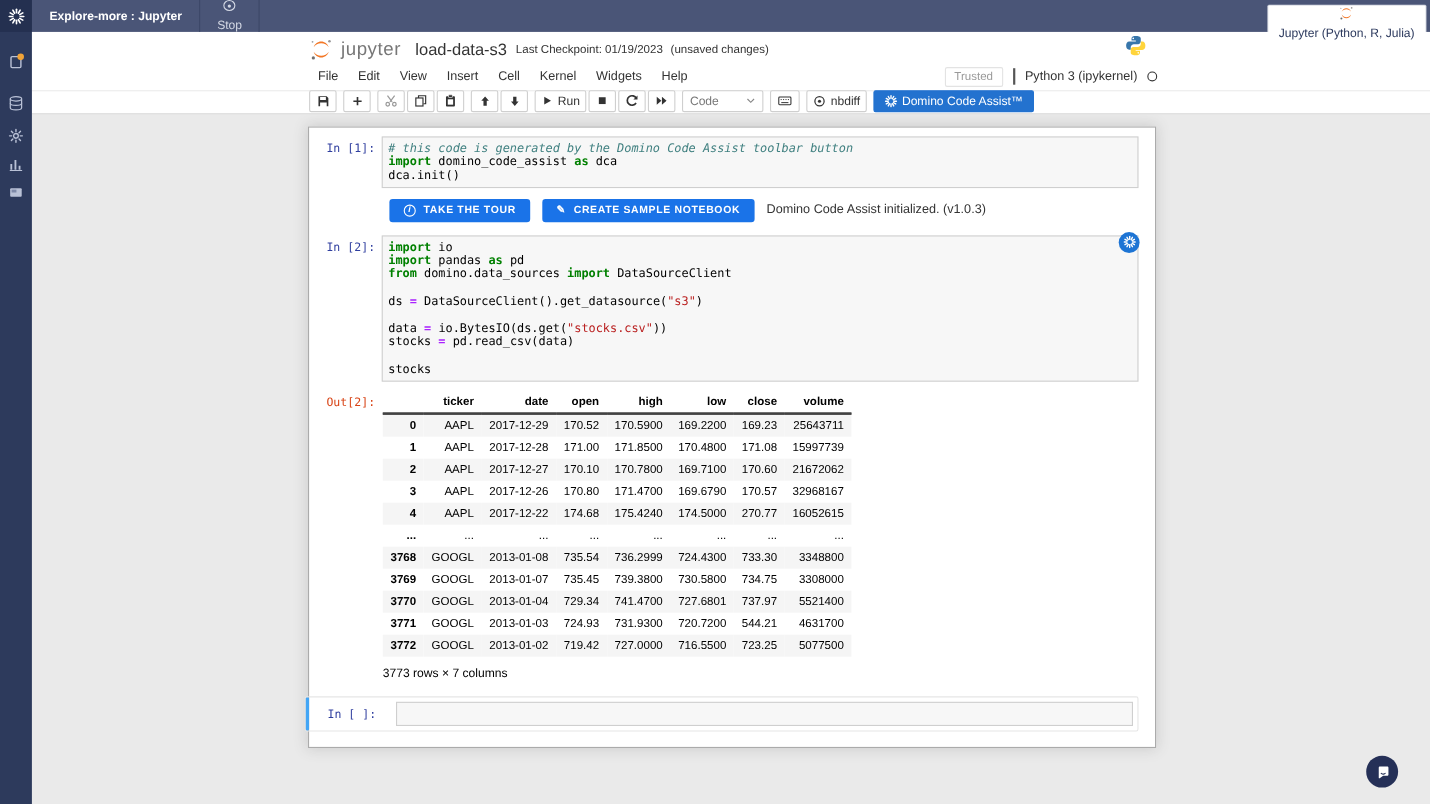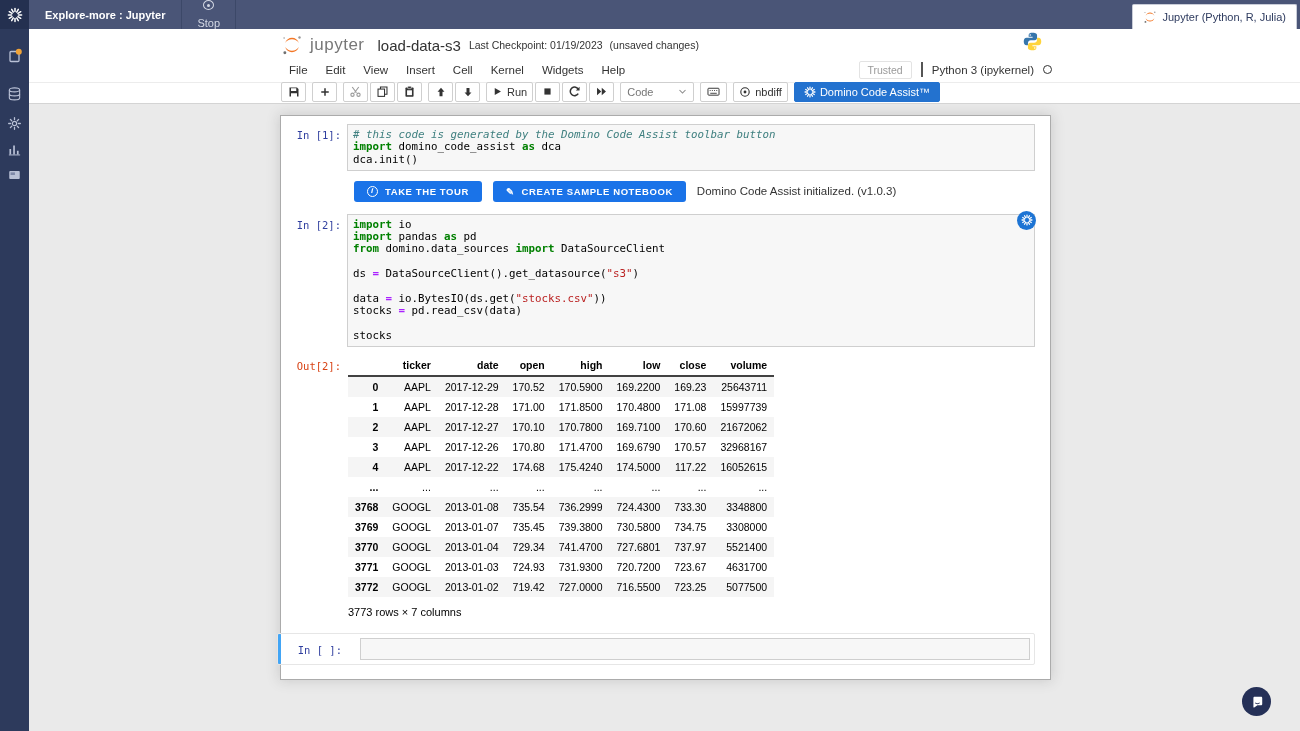--- a/index.html
+++ b/index.html
@@ -15,21 +15,21 @@
   .side-icon { width:17px; height:16px; display:flex; align-items:center; justify-content:center; }
   .mb23{margin-bottom:23px}.mb13{margin-bottom:13px}.mb10{margin-bottom:10px}
 
   
   #topbar { position:absolute; left:29px; top:0; right:0; height:29px; background:#4a5577; display:flex; align-items:stretch; z-index:20; }
   .tb-tab { display:flex; align-items:center; padding:0 16px; color:#fff; font-size:11px; font-weight:bold; border-right:1px solid #3c4868; }
   .tb-stop { display:flex; align-items:center; gap:7px; padding:0 15px; color:#d3d8e4; font-size:11px; border-right:1px solid #3c4868; cursor:pointer;flex-direction:column; }
   .rec { width:11px; height:11px; border:1.5px solid #d3d8e4; border-radius:50%; position:relative; }
   .rec:after { content:""; position:absolute; left:2.5px; top:2.5px; width:3px; height:3px; border-radius:50%; background:#d3d8e4; }
   .tb-spacer { flex:1; }
-  .ws-tab { align-self:flex-end; height:25px; margin-right:3px; background:#fff; border:1px solid #c9cdd8; border-bottom:none; border-radius:2px 2px 0 0; display:flex; align-items:center; gap:6px; padding:0 10px; font-size:11px; color:#2d3a5e; }
+  .ws-tab { align-self:flex-end; height:25px; margin-right:3px; background:#fff; border:1px solid #c9cdd8; border-bottom:none; border-radius:2px 2px 0 0; display:flex; align-items:center; gap:6px; padding:0 10px; font-size:11px; color:#2d3a5e;flex-direction:column; }
 
   
   #jheader { position:absolute; left:29px; top:29px; right:0; height:75px; background:#fff; border-bottom:1px solid #d4d4d4; z-index:10; }
   #title-row { position:absolute; left:252px; top:4px; height:24px; display:flex; align-items:center; }
   #logo-word { font-size:17px; color:#777; margin-left:7px; letter-spacing:.5px; }
   #nb-title { font-size:15px; color:#333; margin-left:13px; }
   #checkpoint { font-size:10.5px; color:#333; margin-left:8px; }
   #unsaved { font-size:10.5px; color:#333; margin-left:7px; }
   #py-logo { position:absolute; left:993px; top:2px; }
   #hr1 { position:absolute; left:0; right:0; top:53px; height:1px; background:#ececec; }
@@ -493,21 +493,21 @@
               <td>170.57</td>
               <td>32968167</td>
             </tr>
             <tr>
               <th>4</th>
               <td>AAPL</td>
               <td>2017-12-22</td>
               <td>174.68</td>
               <td>175.4240</td>
               <td>174.5000</td>
-              <td>117.22</td>
+              <td>270.77</td>
               <td>16052615</td>
             </tr>
             <tr>
               <th>...</th>
               <td>...</td>
               <td>...</td>
               <td>...</td>
               <td>...</td>
               <td>...</td>
               <td>...</td>
@@ -543,21 +543,21 @@
               <td>737.97</td>
               <td>5521400</td>
             </tr>
             <tr>
               <th>3771</th>
               <td>GOOGL</td>
               <td>2013-01-03</td>
               <td>724.93</td>
               <td>731.9300</td>
               <td>720.7200</td>
-              <td>723.67</td>
+              <td>544.21</td>
               <td>4631700</td>
             </tr>
             <tr>
               <th>3772</th>
               <td>GOOGL</td>
               <td>2013-01-02</td>
               <td>719.42</td>
               <td>727.0000</td>
               <td>716.5500</td>
               <td>723.25</td>

